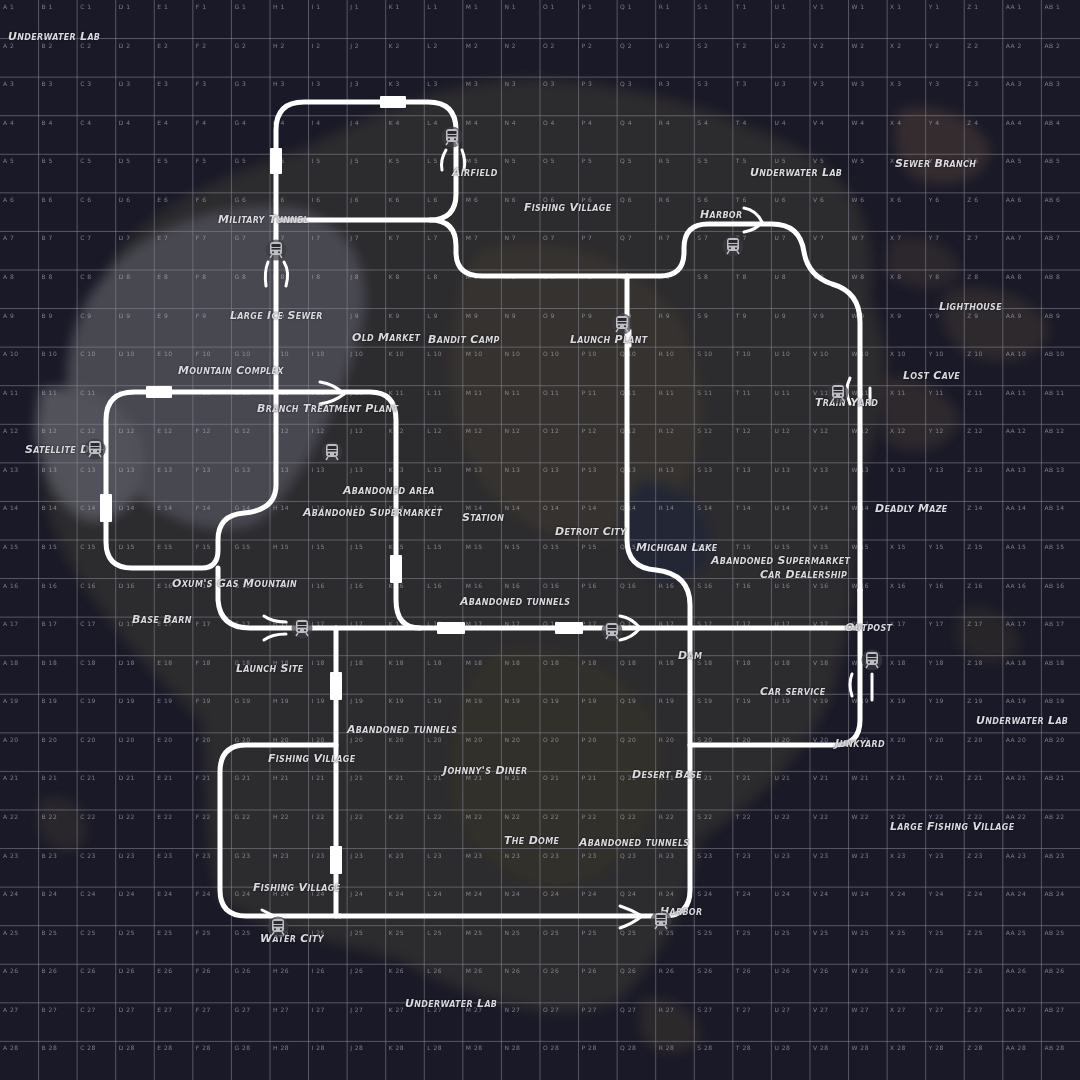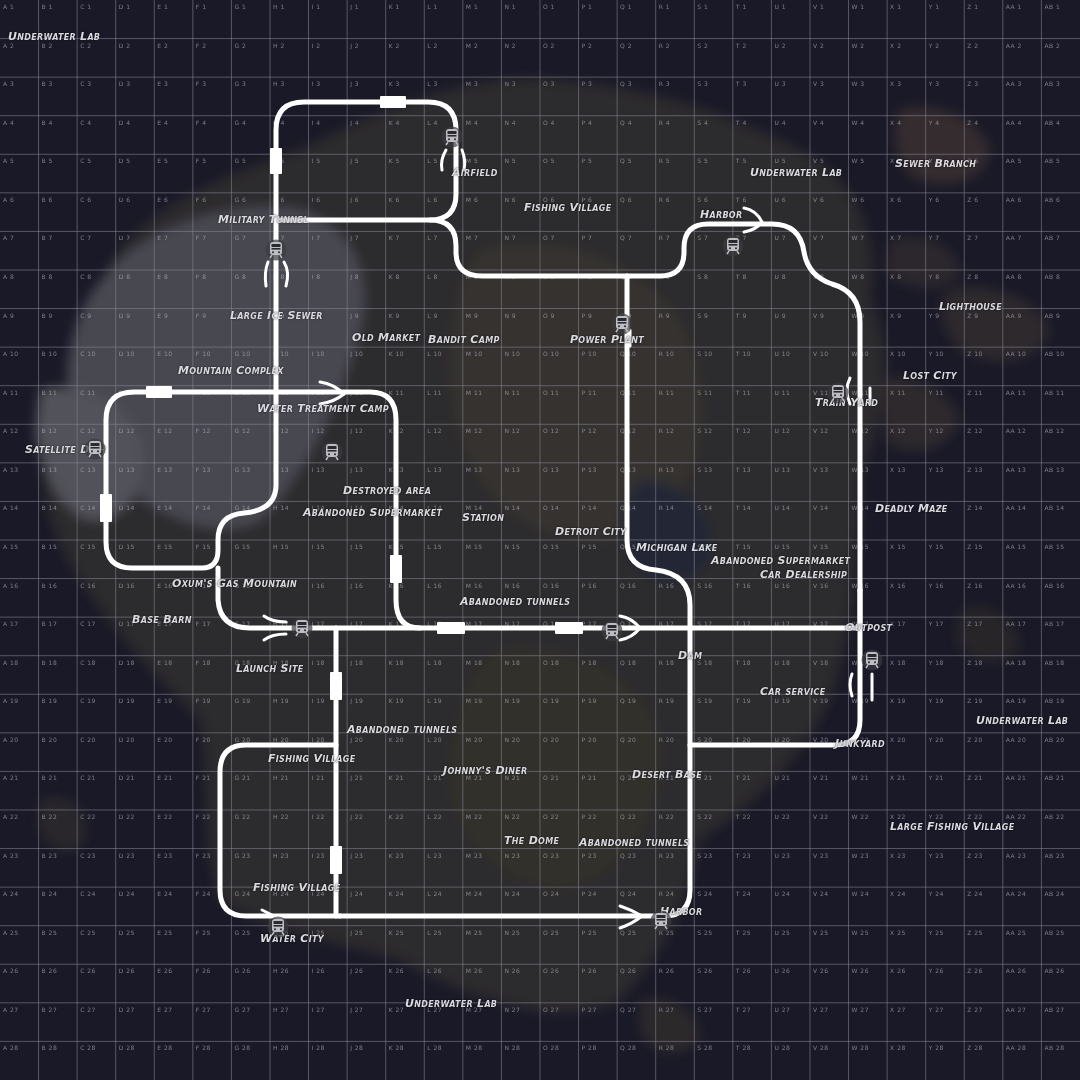--- a/index.html
+++ b/index.html
@@ -951,27 +951,27 @@
       <div class="poi-label" style="left: 452px; top: 166px; color: rgb(217, 217, 223);">Airfield</div>
       <div class="poi-label" style="left: 524px; top: 201px; color: rgb(217, 217, 223);">Fishing Village</div>
       <div class="poi-label" style="left: 750px; top: 166px; color: rgb(217, 217, 223);">Underwater Lab</div>
       <div class="poi-label" style="left: 895px; top: 157px; color: rgb(217, 217, 223);">Sewer Branch</div>
       <div class="poi-label" style="left: 700px; top: 208px; color: rgb(217, 217, 223);">Harbor</div>
       <div class="poi-label" style="left: 218px; top: 213px; color: rgb(217, 217, 223);">Military Tunnel</div>
       <div class="poi-label" style="left: 932px; top: 300px; color: rgb(217, 217, 223); margin-left: 7px;">Lighthouse</div>
       <div class="poi-label" style="left: 230px; top: 309px; color: rgb(217, 217, 223);">Large Ice Sewer</div>
       <div class="poi-label" style="left: 352px; top: 331px; color: rgb(217, 217, 223);">Old Market</div>
       <div class="poi-label" style="left: 428px; top: 333px; color: rgb(217, 217, 223);">Bandit Camp</div>
-      <div class="poi-label" style="left: 570px; top: 333px; color: rgb(217, 217, 223);">Power Plant</div>
+      <div class="poi-label" style="left: 570px; top: 333px; color: rgb(217, 217, 223);">Launch Plant</div>
       <div class="poi-label" style="left: 178px; top: 364px; color: rgb(217, 217, 223);">Mountain Complex</div>
-      <div class="poi-label" style="left: 903px; top: 369px; color: rgb(217, 217, 223);">Lost City</div>
+      <div class="poi-label" style="left: 903px; top: 369px; color: rgb(217, 217, 223);">Lost Cave</div>
       <div class="poi-label" style="left: 815px; top: 396px; color: rgb(217, 217, 223);">Train Yard</div>
-      <div class="poi-label" style="left: 257px; top: 402px; color: rgb(217, 217, 223);">Water Treatment Camp</div>
+      <div class="poi-label" style="left: 257px; top: 402px; color: rgb(217, 217, 223);">Branch Treatment Plant</div>
       <div class="poi-label" style="left: 25px; top: 443px; color: rgb(217, 217, 223);">Satellite Dish</div>
-      <div class="poi-label" style="left: 343px; top: 484px; color: rgb(217, 217, 223);">Destroyed area</div>
+      <div class="poi-label" style="left: 343px; top: 484px; color: rgb(217, 217, 223);">Abandoned area</div>
       <div class="poi-label" style="left: 875px; top: 502px; color: rgb(217, 217, 223);">Deadly Maze</div>
       <div class="poi-label" style="left: 303px; top: 506px; color: rgb(217, 217, 223);">Abandoned Supermarket</div>
       <div class="poi-label" style="left: 462px; top: 511px; color: rgb(217, 217, 223);">Station</div>
       <div class="poi-label" style="left: 555px; top: 525px; color: rgb(217, 217, 223);">Detroit City</div>
       <div class="poi-label" style="left: 636px; top: 541px; color: rgb(217, 217, 223);">Michigan Lake</div>
       <div class="poi-label" style="left: 711px; top: 554px; color: rgb(217, 217, 223);">Abandoned Supermarket</div>
       <div class="poi-label" style="left: 760px; top: 568px; color: rgb(217, 217, 223);">Car Dealership</div>
       <div class="poi-label" style="left: 172px; top: 577px; color: rgb(217, 217, 223);">Oxum's Gas Mountain</div>
       <div class="poi-label" style="left: 460px; top: 595px; color: rgb(217, 217, 223);">Abandoned tunnels</div>
       <div class="poi-label" style="left: 132px; top: 613px; color: rgb(217, 217, 223);">Base Barn</div>

